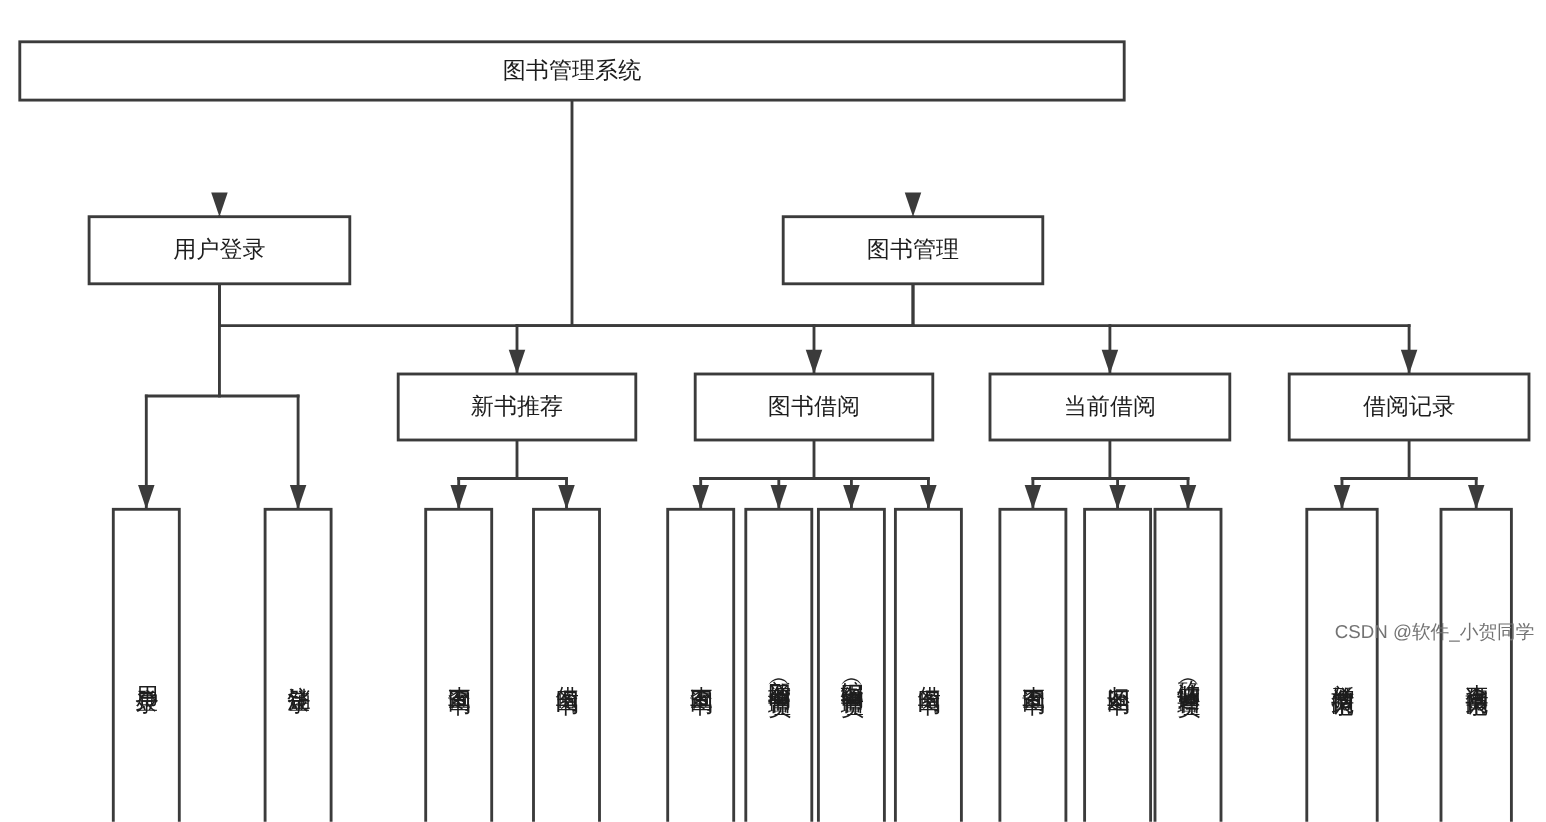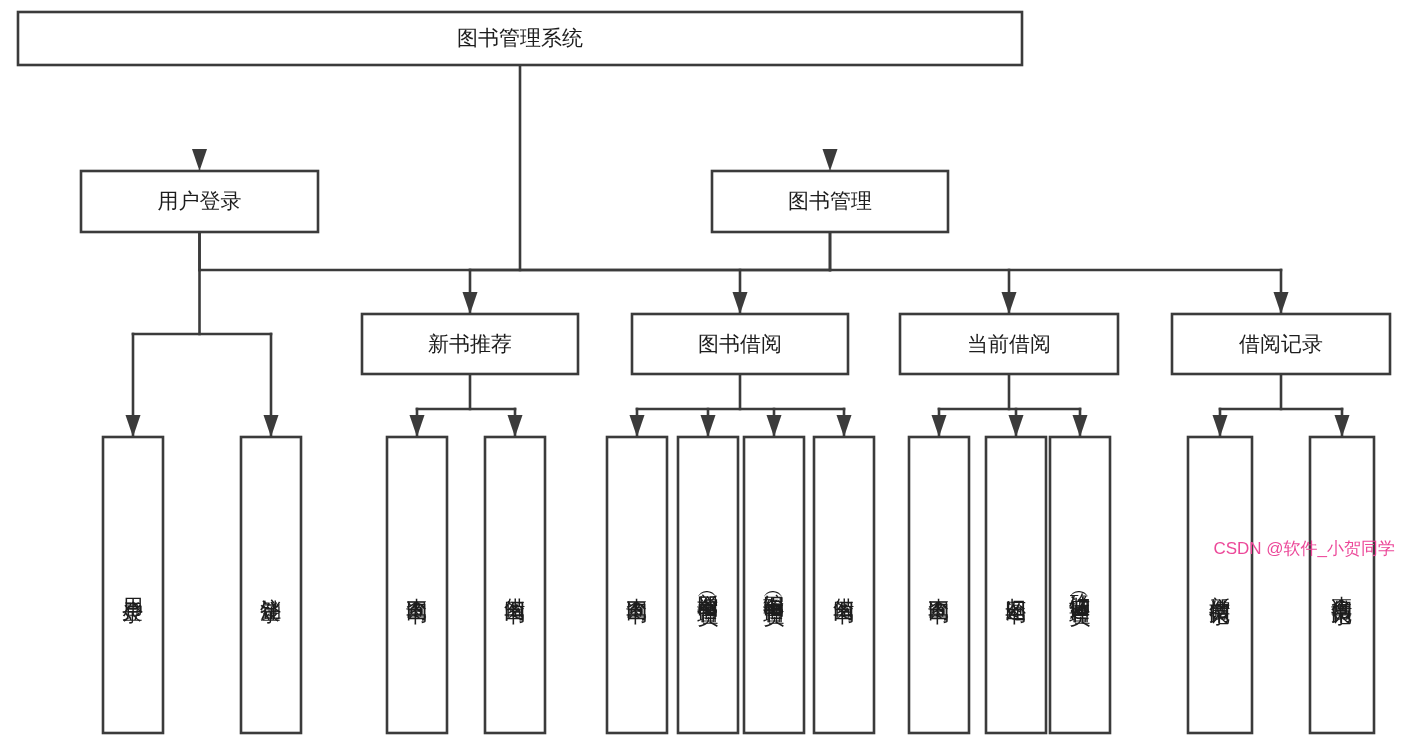--- a/index.html
+++ b/index.html
@@ -11,20 +11,21 @@
     width: 1405px;
     height: 747px;
     font-family: "Liberation Sans", "DejaVu Sans", sans-serif;
     overflow: hidden;
     position: relative;
   }
   #diagram-root {
     position: relative;
     width: 1405px;
     height: 566px;
+    margin-top: 26px;
   }
   svg.diagram-canvas {
     position: absolute;
     left: 0;
     top: 0;
     width: 1405px;
     height: 747px;
     display: block;
   }
   .node-box {
@@ -64,21 +65,21 @@
     text-align: center;
     white-space: nowrap;
     pointer-events: none;
   }
   .watermark {
     position: absolute;
     right: 10px;
     bottom: 6px;
     font-family: "Liberation Sans", "DejaVu Sans", sans-serif;
     font-size: 17px;
-    color: #ec4899;
+    color: #737373;
     white-space: nowrap;
     user-select: none;
   }
 </style>
 </head>
 <body>
 
 <div id="diagram-root">
 
   <svg class="diagram-canvas" viewBox="0 0 1405 747">

